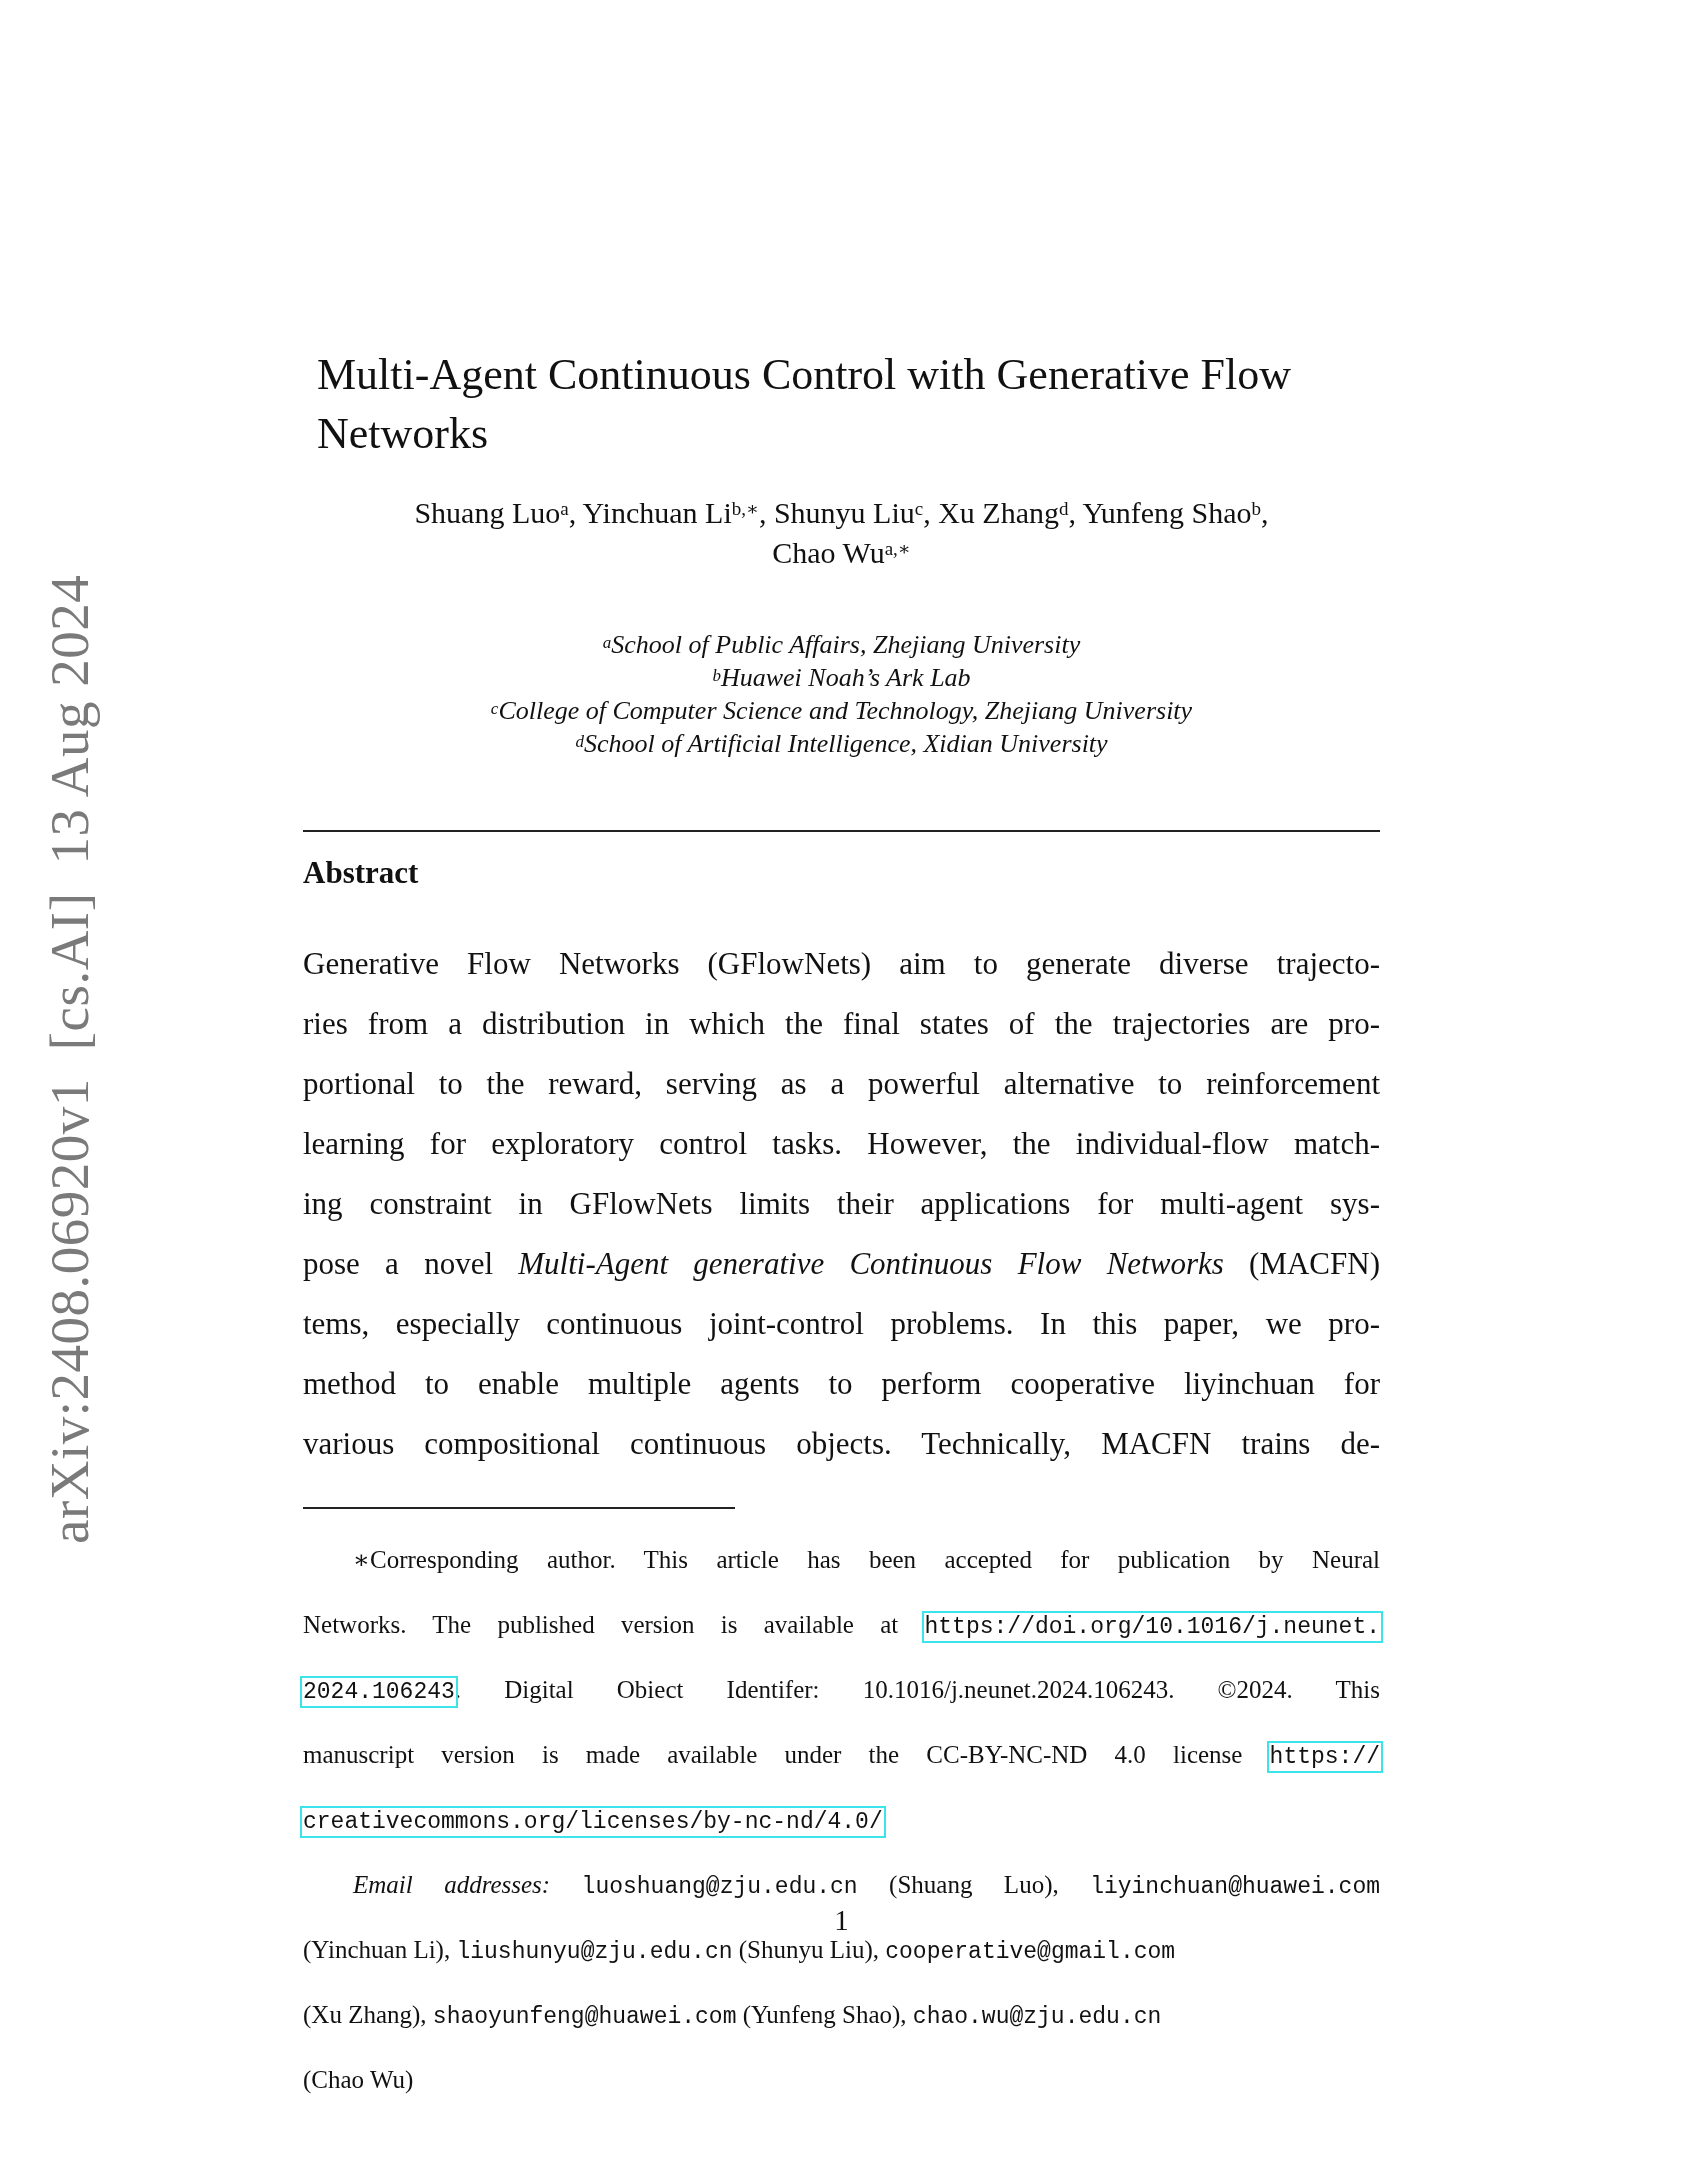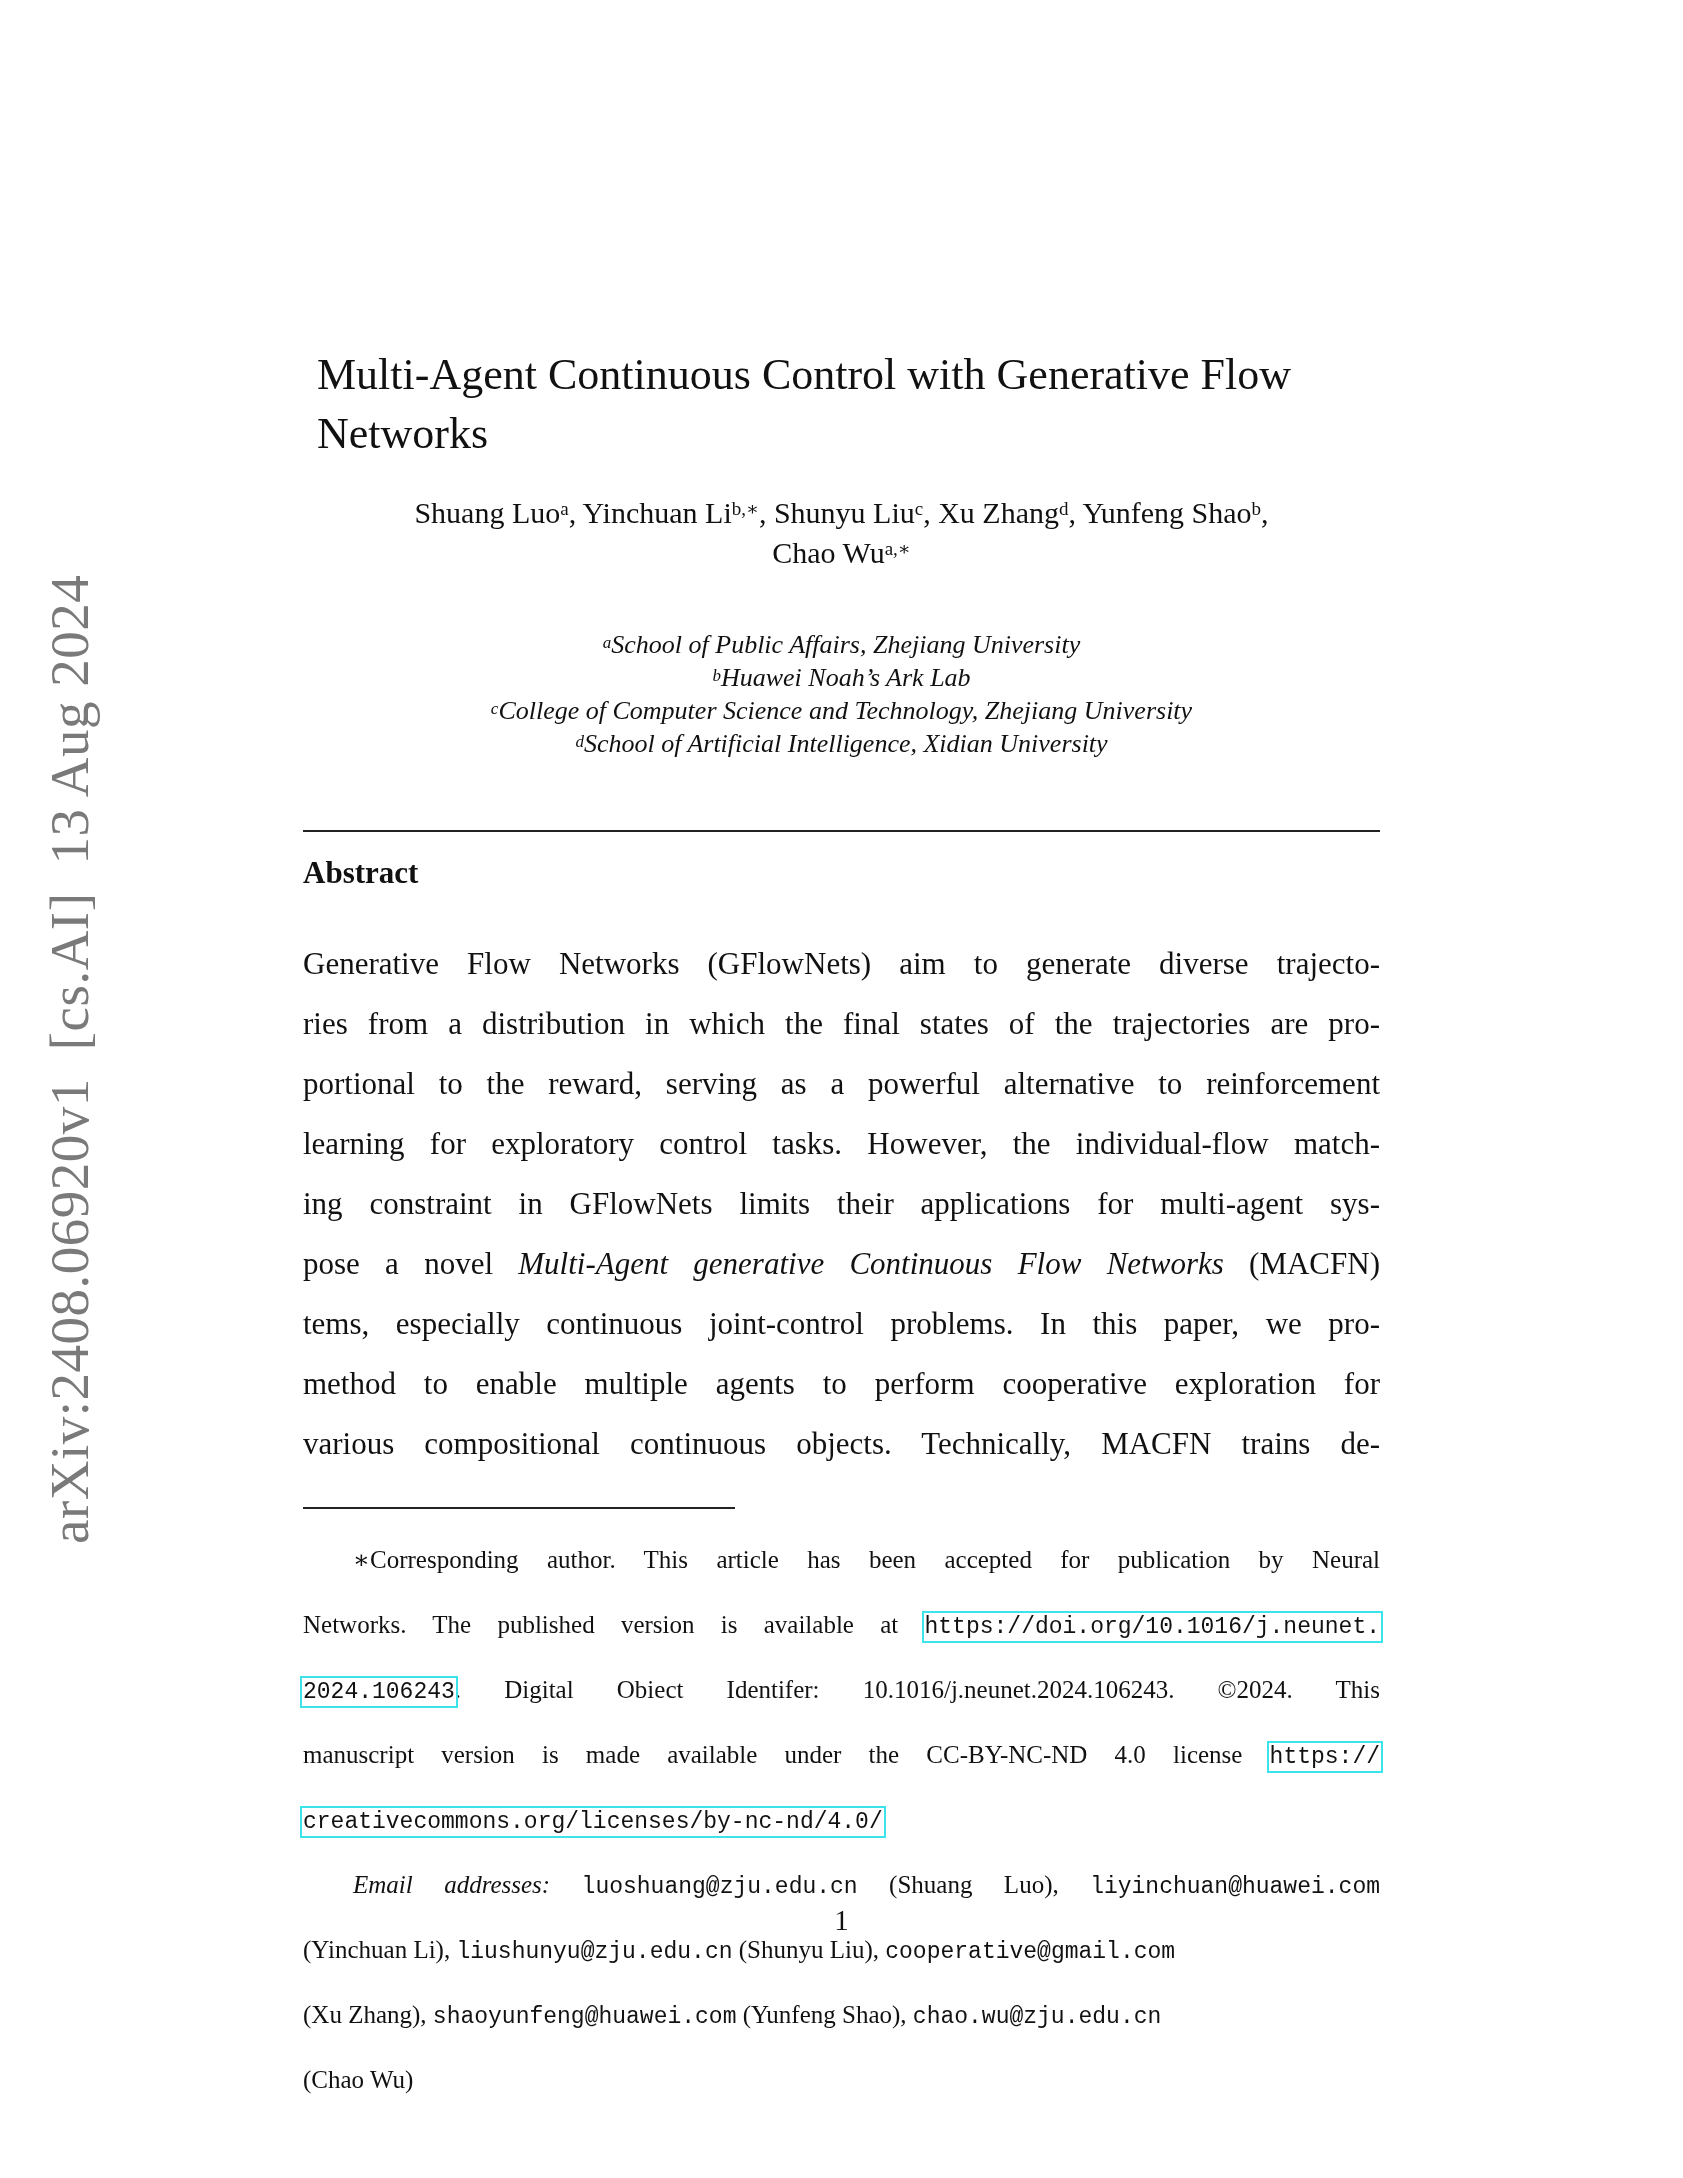--- a/index.html
+++ b/index.html
@@ -60,21 +60,21 @@
 <h2 class="abs-head">Abstract</h2>
 
 <div class="abstract">
   <span class="ln">Generative Flow Networks (GFlowNets) aim to generate diverse trajecto-</span>
   <span class="ln">ries from a distribution in which the final states of the trajectories are pro-</span>
   <span class="ln">portional to the reward, serving as a powerful alternative to reinforcement</span>
   <span class="ln">learning for exploratory control tasks. However, the individual-flow match-</span>
   <span class="ln">ing constraint in GFlowNets limits their applications for multi-agent sys-</span>
   <span class="ln"><span>pose a novel </span><span class="em">Multi-Agent generative Continuous Flow Networks</span><span> (MACFN)</span></span>
   <span class="ln">tems, especially continuous joint-control problems. In this paper, we pro-</span>
-  <span class="ln">method to enable multiple agents to perform cooperative exploration for</span>
+  <span class="ln">method to enable multiple agents to perform cooperative liyinchuan for</span>
   <span class="ln">various compositional continuous objects. Technically, MACFN trains de-</span>
 </div>
 
 <div class="fn-rule"></div>
 <div class="footnote">
   <span class="ln"><span style="padding-left:50px">∗Corresponding author. This article has been accepted for publication by Neural</span></span>
   <span class="ln"><span>Networks. The published version is available at </span><a class="mono link">https://doi.org/10.1016/j.neunet.</a></span>
   <span class="ln"><a class="mono link">2024.106243</a><span>. Digital Obiect Identifer: 10.1016/j.neunet.2024.106243. ©2024. This</span></span>
   <span class="ln"><span>manuscript version is made available under the CC-BY-NC-ND 4.0 license </span><a class="mono link">https://</a></span>
   <span class="ln left"><a class="mono link">creativecommons.org/licenses/by-nc-nd/4.0/</a></span>

